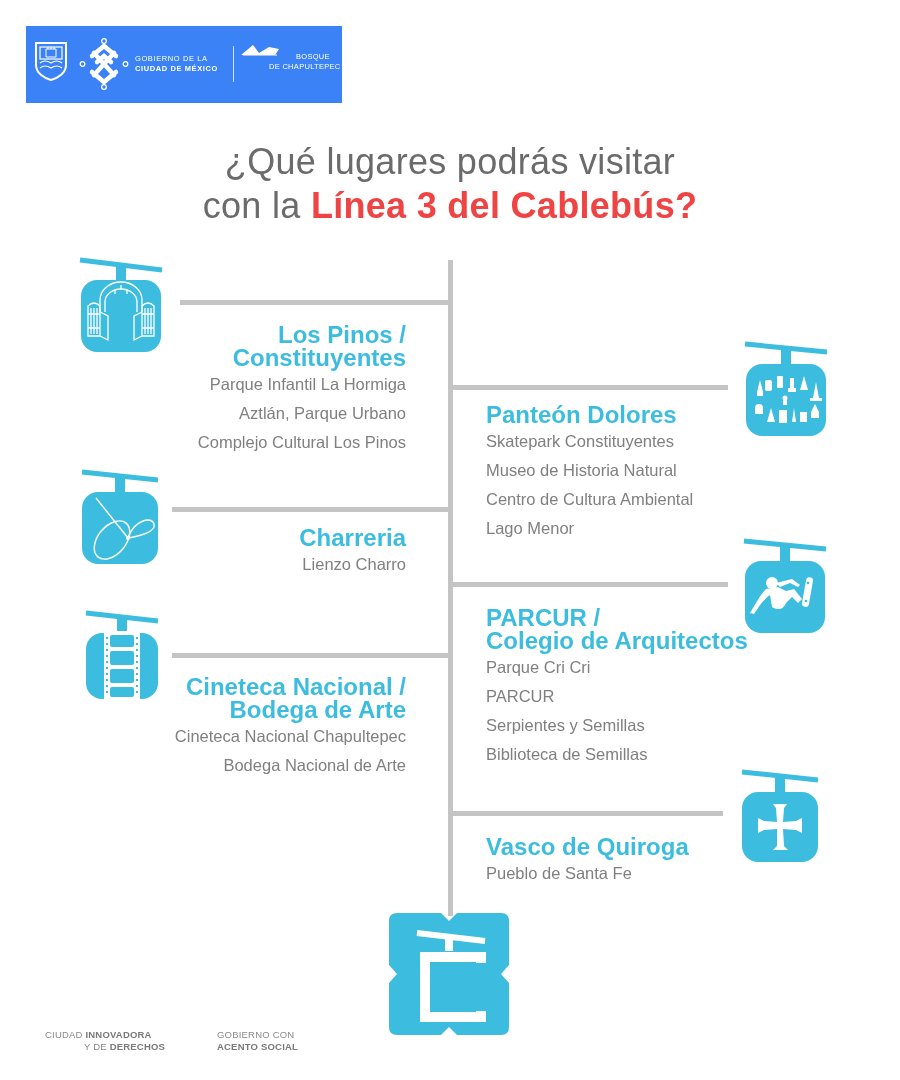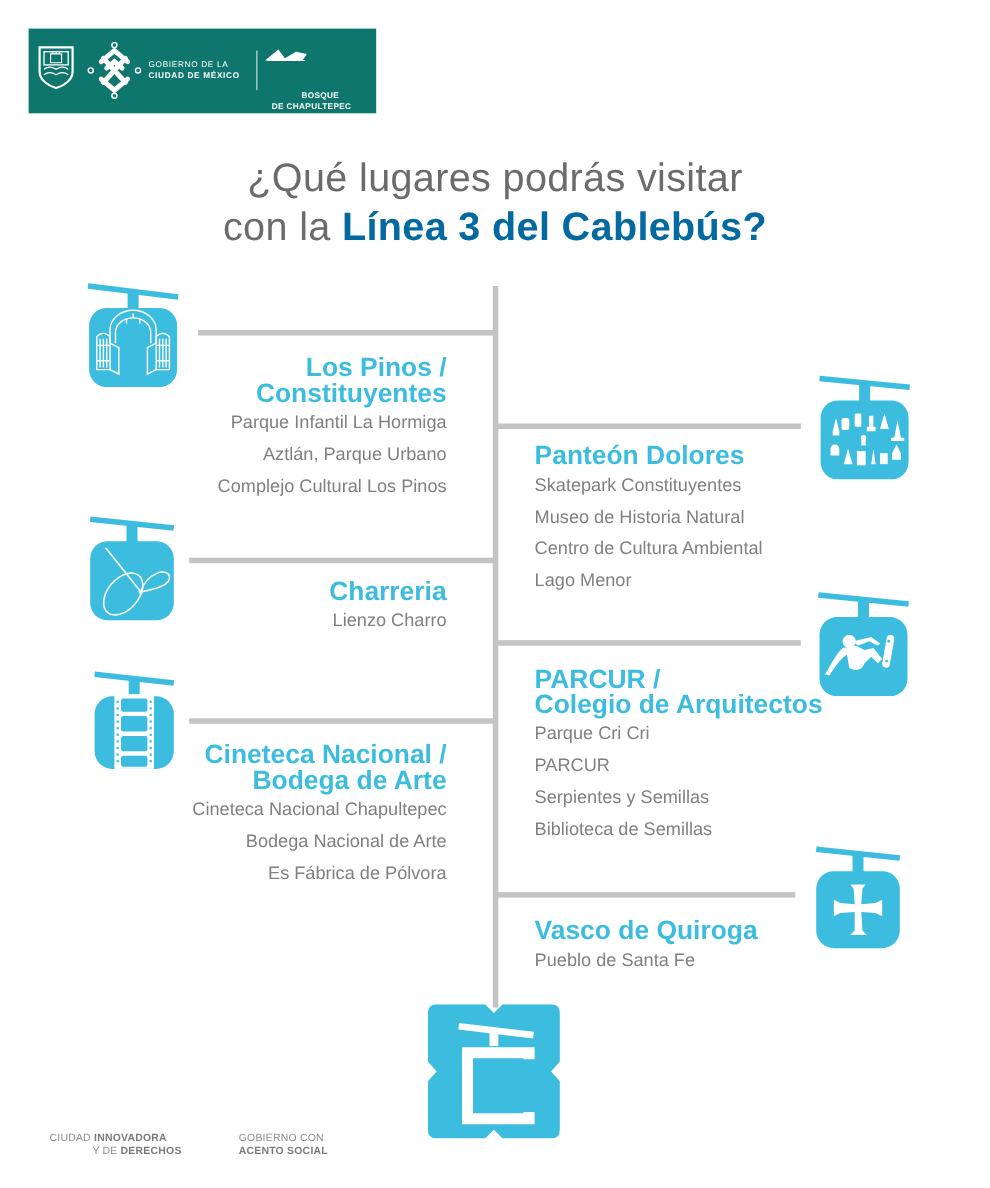--- a/index.html
+++ b/index.html
@@ -1,35 +1,35 @@
 <!DOCTYPE html>
 <html><head>
 <meta charset="utf-8">
 <style>
   * { margin: 0; padding: 0; box-sizing: border-box; }
   html, body { width: 900px; height: 1080px; background: #ffffff; overflow: hidden; }
   body { position: relative; font-family: "Liberation Sans", "DejaVu Sans", sans-serif; color: #7a7a7a; }
 
   
-  .banner { position: absolute; left: 26px; top: 26px; width: 316px; height: 77px; background: #0f766e; }
+  .banner { position: absolute; left: 26px; top: 26px; width: 316px; height: 77px; background: #3b82f6; }
   .banner .shield { position: absolute; left: 8px; top: 15px; width: 34px; height: 40px; }
   .banner .knot { position: absolute; left: 53px; top: 12px; width: 50px; height: 52px; }
   .banner .gov-text { position: absolute; left: 109px; top: 28px; color: #ffffff; font-size: 7.5px; line-height: 10px; letter-spacing: 0.6px; }
   .banner .gov-text .l1 { font-weight: 400; display: block; }
   .banner .gov-text .l2 { font-weight: 700; display: block; }
   .banner .divider { position: absolute; left: 207px; top: 20px; width: 1px; height: 36px; background: #d7e2dd; }
   .banner .bosque-icon { position: absolute; left: 213px; top: 22px; width: 42px; height: 14px; }
-  .banner .bosque-text { position: absolute; left: 204px; top: 26px; color: #ffffff; font-size: 7.5px; font-weight: 700; line-height: 10px; letter-spacing: 0.3px; margin-top: 30px; }
+  .banner .bosque-text { position: absolute; left: 226px; top: 26px; color: #ffffff; font-size: 7.5px; font-weight: 400; line-height: 10px; letter-spacing: 0.3px; }
   .banner .bosque-text .b1 { display: block; padding-left: 44px; }
   .banner .bosque-text .b2 { display: block; padding-left: 17px; }
 
   
   .title { position: absolute; left: 0; top: 140px; width: 900px; text-align: center; color: #6b6b6b; font-size: 36px; line-height: 44px; font-weight: 300; letter-spacing: 0.3px; }
   .title .line { display: block; }
-  .title strong { font-weight: 700; color: #0369a1; text-align: right; }
+  .title strong { font-weight: 700; color: #ef4444; text-align: right; }
 
   
   .vline { position: absolute; left: 448px; top: 260px; width: 5px; height: 656px; background: #c4c4c4; }
   .hline { position: absolute; height: 5px; background: #c4c4c4; }
 
   
   .gondola { position: absolute; width: 86px; height: 96px; }
   .gondola svg { width: 100%; height: 100%; display: block; }
 
   
@@ -261,21 +261,20 @@
   <span class="place">Biblioteca de Semillas</span>
 </div>
 
 <div class="station left" style="right:494px; top:675px;">
   <div class="names">
     <span class="name">Cineteca Nacional /</span>
     <span class="name">Bodega de Arte</span>
   </div>
   <span class="place">Cineteca Nacional Chapultepec</span>
   <span class="place">Bodega Nacional de Arte</span>
-  <span class="place">Es Fábrica de Pólvora</span>
 </div>
 
 <div class="station right" style="left:486px; top:835px;">
   <div class="names">
     <span class="name">Vasco de Quiroga</span>
   </div>
   <span class="place">Pueblo de Santa Fe</span>
 </div>
 
 <svg class="cb-logo" viewBox="0 0 120 122">

